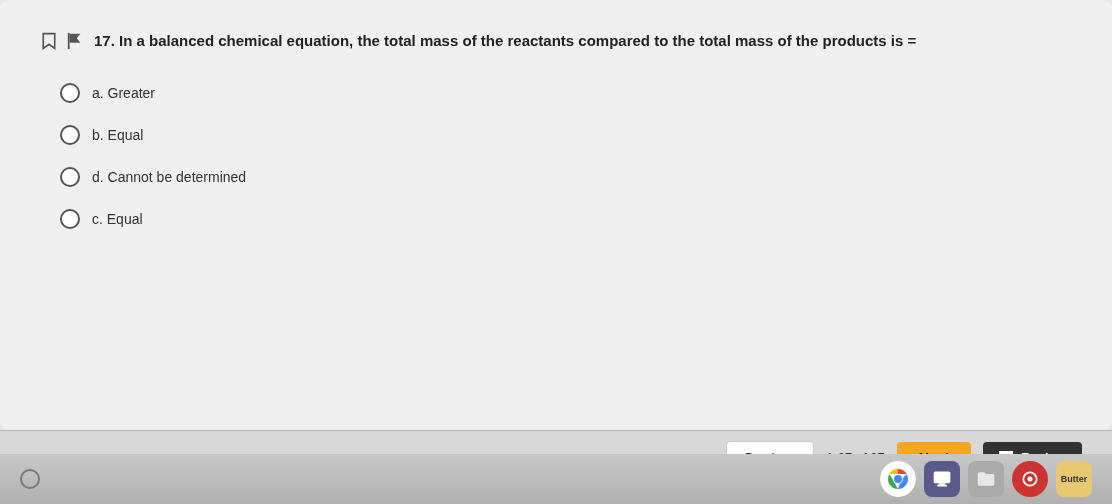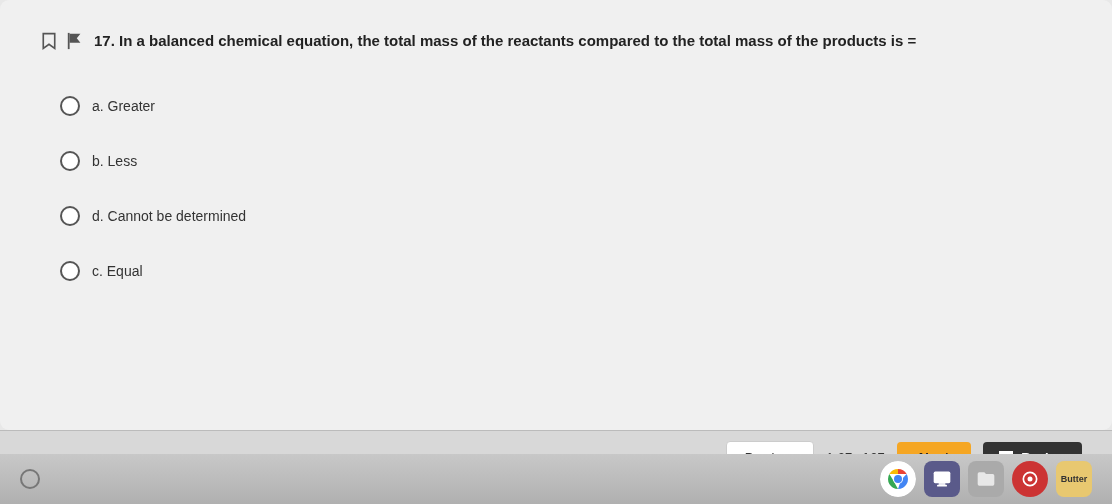--- a/index.html
+++ b/index.html
@@ -49,21 +49,20 @@
       display: flex;
       flex-direction: column;
       gap: 22px;
     }
 
     .option-item {
       display: flex;
       align-items: center;
       gap: 12px;
       cursor: pointer;
-      margin-top: 13px;
     }
 
     .radio-circle {
       width: 20px;
       height: 20px;
       border-radius: 50%;
       border: 2px solid #555;
       flex-shrink: 0;
       background: white;
     }
@@ -197,21 +196,21 @@
     </div>
   </div>
 
   <ul class="options-list">
     <li class="option-item">
       <div class="radio-circle"></div>
       <span class="option-label">a.  Greater</span>
     </li>
     <li class="option-item">
       <div class="radio-circle"></div>
-      <span class="option-label">b.  Less</span>
+      <span class="option-label">b.  Equal</span>
     </li>
     <li class="option-item">
       <div class="radio-circle"></div>
       <span class="option-label">d.  Cannot be determined</span>
     </li>
     <li class="option-item">
       <div class="radio-circle"></div>
       <span class="option-label">c.  Equal</span>
     </li>
   </ul>

